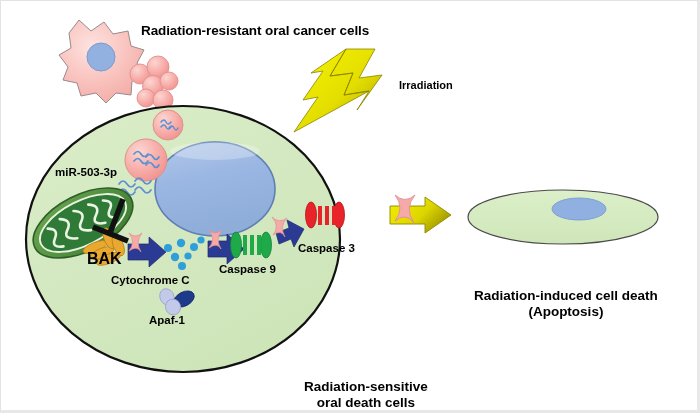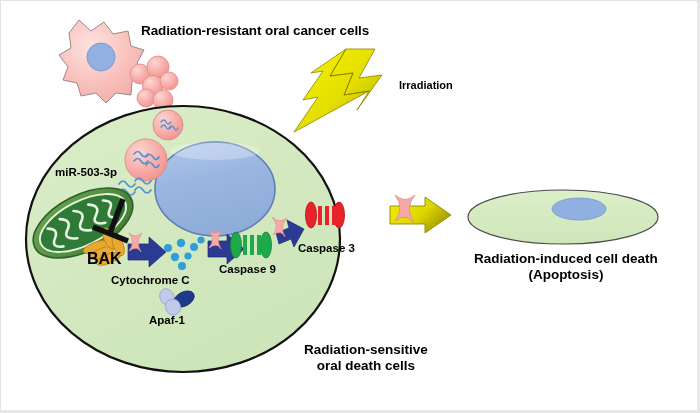--- a/index.html
+++ b/index.html
@@ -37,20 +37,21 @@
     line-height: 1.18;
   }
   .lbl-bold {
     font-weight: bold;
   }
   .lbl-plain {
     font-weight: bold;
   }
   .lbl-center {
     text-align: center;
+    margin-top: 37px;
   }
   
   #label-resistant-cells {
     left: 140px; top: 22px;
     font-size: 13.5px;
     letter-spacing: -0.1px;
   }
   #label-ev {
     left: 172px; top: 79px;
     font-size: 10.5px;

